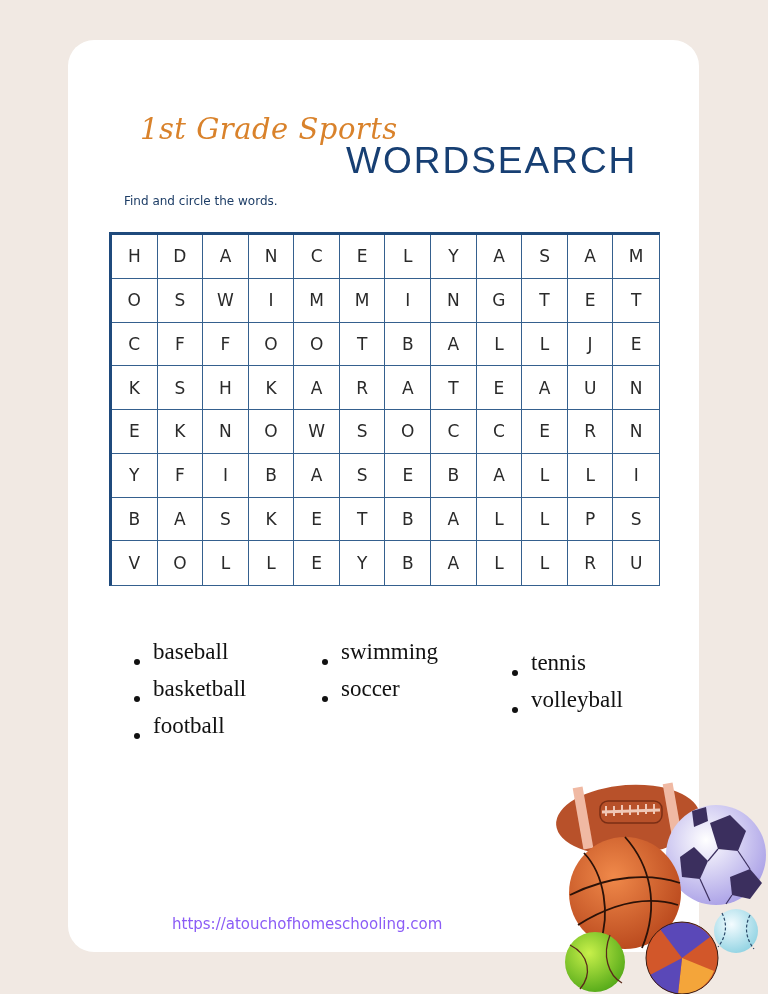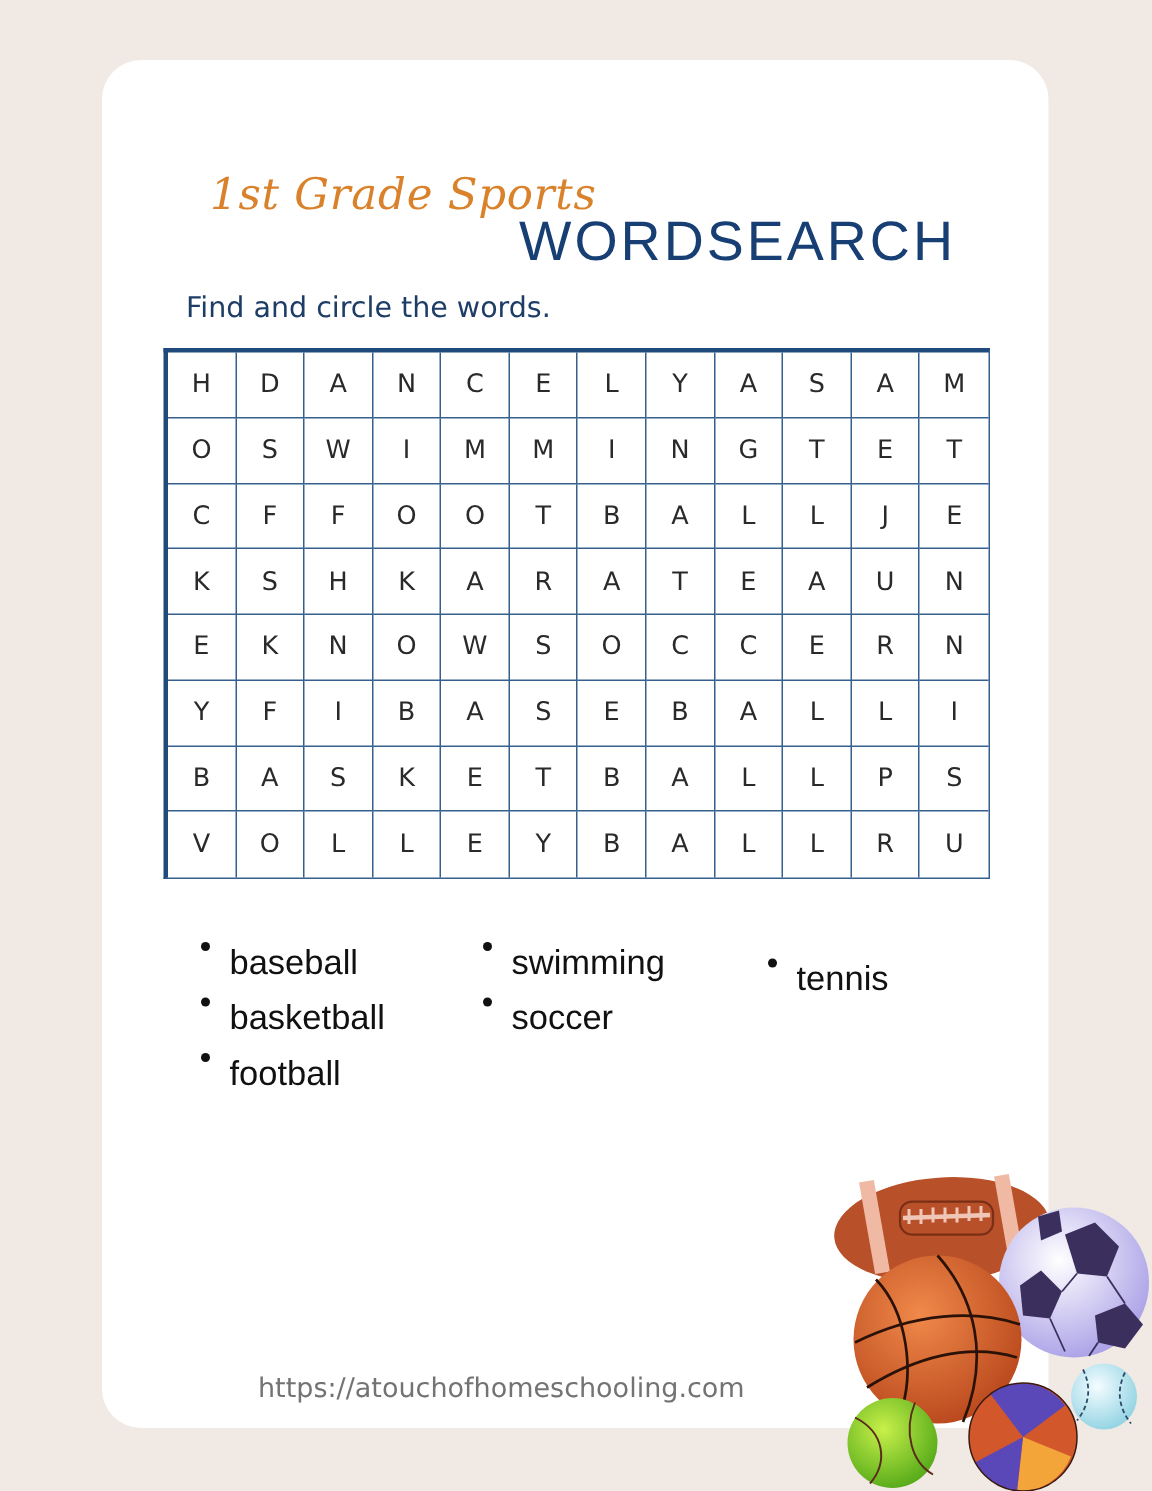--- a/index.html
+++ b/index.html
@@ -43,21 +43,21 @@
       font-size: 37px;
       color: #173f73;
       letter-spacing: 2px;
       white-space: nowrap;
     }
     .instructions {
       position: absolute;
       left: 124px;
       top: 194px;
       font-family: "DejaVu Sans", sans-serif;
-      font-size: 19px;
+      font-size: 12px;
       color: #1d3d66;
       white-space: nowrap;
     }
     .grid {
       position: absolute;
       left: 109px;
       top: 232px;
       width: 551px;
       height: 354px;
       display: grid;
@@ -85,44 +85,44 @@
     .word-col {
       position: absolute;
       top: 628px;
       list-style: none;
       margin: 0;
       padding: 0;
     }
     .word-col li {
       height: 37px;
       display: flex;
-      align-items: flex-start;
-      font-family: Liberation Sans, sans-serif;
+      align-items: flex-end;
+      font-family: Liberation Serif, serif;
       font-size: 23px;
       color: #111111;
       white-space: nowrap;
     }
     .bullet {
       display: inline-block;
       width: 6px;
       height: 6px;
       border-radius: 50%;
       background: #111;
       margin-right: 13px;
     }
     .col1 { left: 134px; }
     .col2 { left: 322px; }
     .col3 { left: 512px; margin-top: 11px; }
     .footer {
       position: absolute;
       left: 172px;
       top: 915px;
       font-family: "DejaVu Sans", sans-serif;
-      font-size: 18px;
-      color: #737373;
+      font-size: 15px;
+      color: #8b5cf6;
       white-space: nowrap;
     }
     .balls {
       position: absolute;
       left: 550px;
       top: 765px;
       width: 218px;
       height: 229px;
     }
   </style>
@@ -255,20 +255,24 @@
     </li>
     <li>
       <span class="bullet"></span>
       <span>soccer</span>
     </li>
   </ul>
 <ul class="word-col col3" id="wordcol2">
     <li>
       <span class="bullet"></span>
       <span>tennis</span>
+    </li>
+    <li>
+      <span class="bullet"></span>
+      <span>volleyball</span>
     </li>
   </ul>
 
 <div class="footer">https://atouchofhomeschooling.com</div>
 
 <div class="balls">
   <svg width="218" height="229" viewBox="0 0 218 229">
     <defs>
       <radialGradient id="gBasket" cx="40%" cy="35%" r="70%">
         <stop offset="0%" stop-color="#f0894a"></stop>

